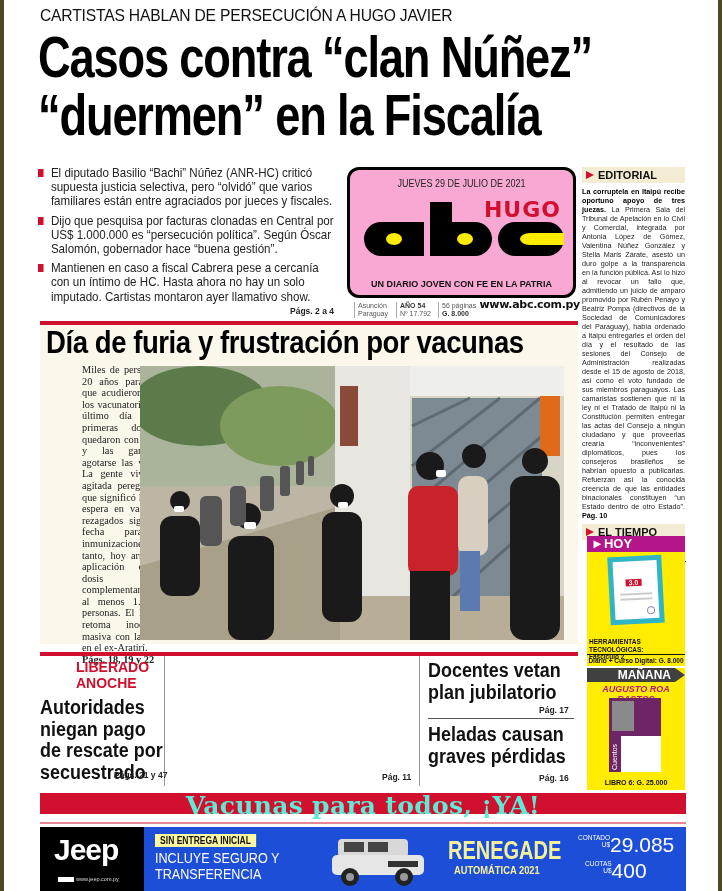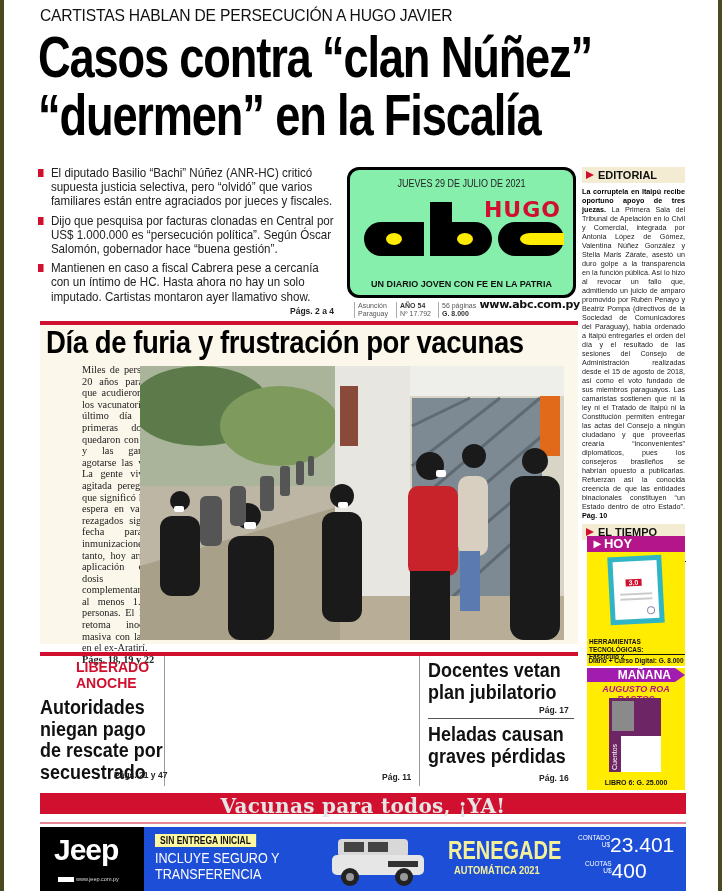--- a/index.html
+++ b/index.html
@@ -11,21 +11,21 @@
   .kicker { position: absolute; left: 36px; top: 6px; font-size: 17px; letter-spacing: -0.2px; color: #111; transform: scaleX(0.92); transform-origin: left; white-space: nowrap; }
   .headline { position: absolute; left: 34px; top: 28px; font-family: "Liberation Sans", sans-serif; font-weight: 700; font-size: 58px; line-height: 58px; letter-spacing: -1.5px; color: #000; transform: scaleX(0.78); transform-origin: left top; white-space: nowrap; }
   .headline span { display: block; }
 
   .bullets { position: absolute; left: 34px; top: 166px; width: 298px; }
   .bullet { position: relative; padding-left: 14px; font-size: 12.6px; line-height: 14.2px; margin-bottom: 5px; color: #222; transform: scaleX(0.92); transform-origin: left; width: 326px; }
   .bullet::before { content: ""; position: absolute; left: 0; top: 3px; width: 6px; height: 8px; background: #d0102e; }
   .pages-ref { position: absolute; font-size: 8.5px; font-weight: 700; color: #222; }
 
   
-  .mast { position: absolute; left: 343px; top: 167px; width: 229px; height: 131px; background: #86efac; border: 3px solid #000; border-radius: 12px; }
+  .mast { position: absolute; left: 343px; top: 167px; width: 229px; height: 131px; background: #f9a8d4; border: 3px solid #000; border-radius: 12px; }
   .mast-date { position: absolute; top: 8px; width: 100%; text-align: center; font-size: 10px; color: #222; transform: scaleX(0.9); }
   .mast-logo { position: absolute; left: 12px; top: 28px; width: 206px; height: 60px; }
   .mast-color { position: absolute; right: 12px; top: 27px; font-size: 22px; font-weight: 700; color: #d0102e; font-family: "DejaVu Sans", sans-serif; letter-spacing: 1px; }
   .mast-slogan { position: absolute; bottom: 6px; width: 100%; text-align: center; font-size: 9.5px; font-weight: 700; color: #111; transform: scaleX(0.95); }
   .mast-info { position: absolute; left: 346px; top: 301px; width: 230px; height: 18px; font-size: 7px; color: #555; }
   .mast-info div { position: absolute; line-height: 8px; }
   .mast-url { position: absolute; right: 0; top: 0; font-size: 11px; font-weight: 700; color: #111; font-family: "DejaVu Sans", sans-serif; letter-spacing: -0.3px; }
 
   
   .sidebar { position: absolute; left: 578px; top: 167px; width: 103px; }
@@ -37,21 +37,21 @@
   .temp { position: absolute; top: 4px; background: #f3ecd2; border-radius: 4px; font-size: 11px; font-weight: 700; color: #d0102e; padding: 2px 5px; }
   .temp-lbl { position: absolute; top: 14px; font-size: 7px; font-weight: 700; color: #111; }
   .sun { position: absolute; left: 32px; top: 32px; width: 34px; height: 34px; }
   .hoy { position: absolute; left: 583px; top: 536px; width: 98px; height: 130px; background: #ffec00; }
   .hoy-head { background: #b5158b; color: #fff; font-weight: 700; font-size: 13px; height: 16px; line-height: 16px; padding-left: 4px; }
   .hoy-cover { position: absolute; left: 22px; top: 20px; width: 54px; height: 68px; background: #2fb5c5; transform: rotate(-3deg); }
   .hoy-cover-inner { position: absolute; left: 5px; top: 5px; right: 5px; bottom: 5px; background: #fff; }
   .hoy-cap { position: absolute; left: 2px; top: 102px; font-size: 6.5px; font-weight: 700; line-height: 7.5px; color: #111; }
   .hoy-price { position: absolute; left: 0; bottom: 0; width: 98px; font-size: 6.5px; font-weight: 700; text-align: center; border-top: 1px solid #111; padding: 2px 0; }
   .man { position: absolute; left: 583px; top: 668px; width: 98px; height: 122px; background: #ffec00; }
-  .man-head { background: #a21caf; color: #fff; font-weight: 700; font-size: 12px; height: 14px; line-height: 14px; text-align: right; padding-right: 14px; position: relative; }
+  .man-head { background: #404040; color: #fff; font-weight: 700; font-size: 12px; height: 14px; line-height: 14px; text-align: right; padding-right: 14px; position: relative; }
   .man-head::after { content: ""; position: absolute; right: 0; top: 0; border-top: 7px solid #ffec00; border-bottom: 7px solid #ffec00; border-right: 0; border-left: 10px solid transparent; width: 0; height: 0; }
   .man-author { font-size: 9px; font-style: italic; font-weight: 700; color: #b5158b; text-align: center; margin-top: 2px; }
   .man-book { position: absolute; left: 22px; top: 30px; width: 52px; height: 74px; background: #6e2565; }
   .man-photo { position: absolute; left: 3px; top: 3px; width: 22px; height: 30px; background: #8a8a8a; }
   .man-white { position: absolute; left: 12px; top: 38px; width: 40px; height: 36px; background: #fff; }
   .man-price { position: absolute; bottom: 4px; width: 100%; text-align: center; font-size: 7px; font-weight: 700; }
 
   
   .red-rule { position: absolute; height: 4px; background: #d0102e; }
   .vac-box { position: absolute; left: 36px; top: 325px; width: 538px; height: 319px; background: #fbf7ea; }
@@ -64,21 +64,21 @@
   .story { position: absolute; }
   .kick-red { font-size: 14px; font-weight: 700; color: #d0102e; padding-left: 36px; }
   .kick-black { font-size: 10px; font-weight: 700; color: #111; }
   .kick-black::before { content: ""; display: inline-block; width: 5px; height: 8px; background: #d0102e; margin-right: 3px; }
   .h-med { font-size: 19.5px; font-weight: 700; line-height: 21.5px; color: #111; transform: scaleX(0.92); transform-origin: left; white-space: nowrap; }
   .h-big { font-size: 30px; font-weight: 700; line-height: 31px; color: #000; transform: scaleX(0.86); transform-origin: left; white-space: nowrap; letter-spacing: -0.5px; }
   .vline { position: absolute; width: 1px; background: #999; }
   .hline { position: absolute; height: 1px; background: #555; }
 
   
-  .banner { position: absolute; left: 36px; top: 793px; width: 646px; height: 21px; background: #d0102e; color: #e5e5e5; text-align: center; font-family: "DejaVu Serif", serif; font-weight: 700; font-size: 20px; line-height: 26px; letter-spacing: 0.3px; }
+  .banner { position: absolute; left: 36px; top: 793px; width: 646px; height: 21px; background: #d0102e; color: #5eead4; text-align: center; font-family: "DejaVu Serif", serif; font-weight: 700; font-size: 25px; line-height: 26px; letter-spacing: 0.3px; }
   .thin-rule { position: absolute; left: 36px; top: 822px; width: 646px; height: 2px; background: #d0102e; opacity: .5; }
 
   
   .ad { position: absolute; left: 36px; top: 827px; width: 646px; height: 64px; background: #1d4ed8; }
   .ad-jeep { position: absolute; left: 0; top: 0; width: 104px; height: 64px; background: #000; color: #fff; }
   .jeep-logo { position: absolute; left: 14px; top: 6px; font-size: 30px; font-weight: 700; letter-spacing: -1px; }
   .jeep-url { position: absolute; left: 18px; top: 49px; font-size: 5.5px; color: #ddd; }
   .ad-tag { position: absolute; left: 115px; top: 7px; background: #fff8a0; color: #111; font-size: 10px; font-weight: 700; padding: 0 6px; height: 13px; line-height: 13px; transform: scaleX(0.85); transform-origin: left; }
   .ad-line { position: absolute; left: 115px; font-size: 14px; line-height: 14px; color: #fff; transform: scaleX(0.9); transform-origin: left; white-space: nowrap; }
   .car { position: absolute; left: 290px; top: 4px; width: 96px; height: 56px; }
@@ -312,20 +312,20 @@
       <rect x="2" y="24" width="92" height="20" rx="5" fill="#e6e6e6"></rect>
       <rect x="58" y="30" width="30" height="6" fill="#333"></rect>
       <circle cx="20" cy="46" r="9" fill="#222"></circle>
         <circle cx="20" cy="46" r="4" fill="#999"></circle>
       <circle cx="74" cy="46" r="9" fill="#222"></circle>
         <circle cx="74" cy="46" r="4" fill="#999"></circle>
     </svg>
     <div class="ad-model">RENEGADE</div>
     <div class="ad-sub">AUTOMÁTICA 2021</div>
     <div class="ad-price" style="left:538px;top:7px;">
-      <small><span>CONTADO</span><br><span>U$</span></small><span class="big">23.401</span>
+      <small><span>CONTADO</span><br><span>U$</span></small><span class="big">29.085</span>
     </div>
     <div class="ad-price" style="left:545px;top:33px;">
       <small><span>CUOTAS</span><br><span>U$</span></small><span class="big">400</span>
     </div>
   </div>
 
 </div>
 
 </body></html>

